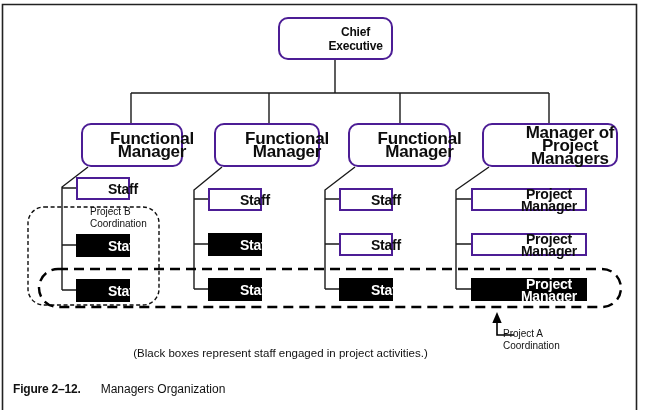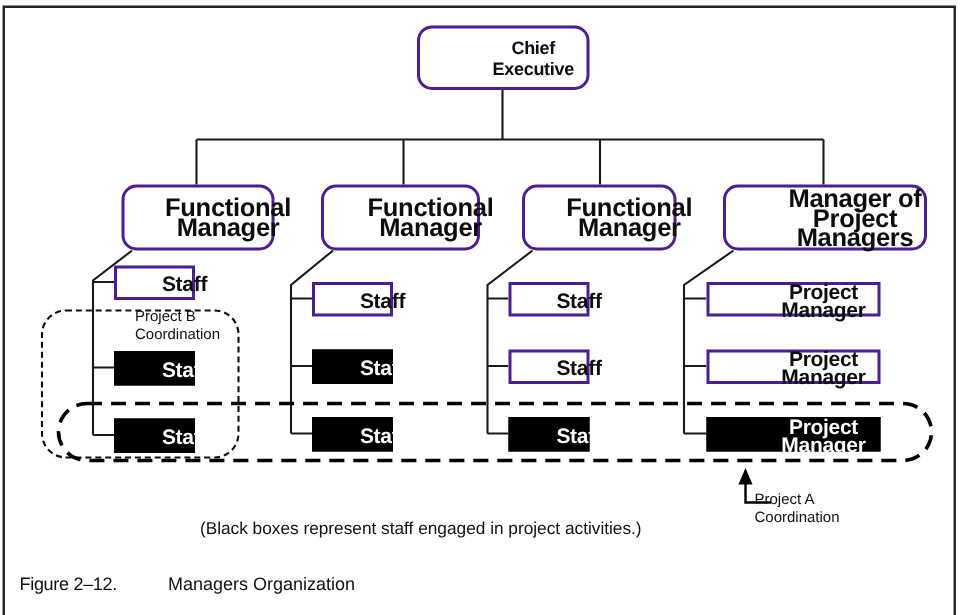--- a/index.html
+++ b/index.html
@@ -28,21 +28,21 @@
   }
   .pa-label {
     position:absolute; left:503px; top:328px; width:74px;
     font-size:10px; line-height:12px; white-space:pre-line; 
   }
   .note {
     position:absolute; left:2px; right:90px; top:347px;
     text-align:center; font-size:11.5px;
   }
   .figcap { position:absolute; left:13px; top:382px; font-size:12px; }
-  .figcap .lbl { font-weight:normal; margin-right:34px; letter-spacing:-0.2px; }
+  .figcap .lbl { font-weight:bold; margin-right:20px; letter-spacing:-0.2px; }
 </style>
 </head>
 <body>
 
 <div class="page">
 
   <svg class="wires" viewBox="0 0 649 410" aria-hidden="true">
 
     <path d="M2.5 410 V4.5 H636.5 V410" fill="none" stroke="#222" stroke-width="1.6"></path>
 

